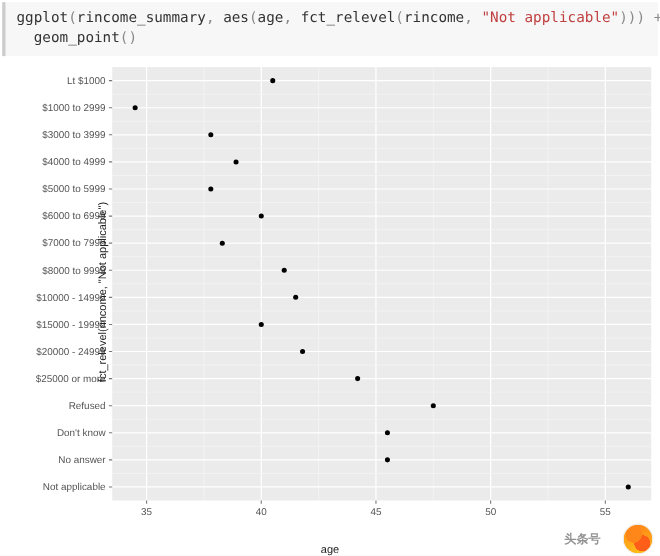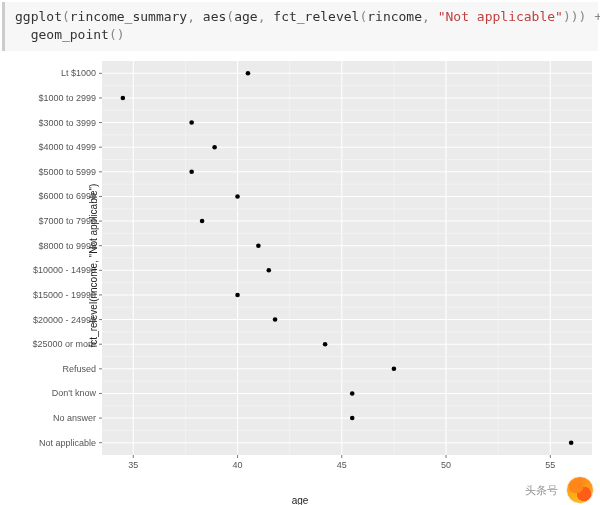--- a/index.html
+++ b/index.html
@@ -73,21 +73,21 @@
     width: 26px; height: 26px;
     border-radius: 50%;
     background:
       radial-gradient(circle at 35% 35%, #ff7a00 0 30%, transparent 31%),
       radial-gradient(circle at 65% 65%, #ff4d00 0 30%, transparent 31%),
       conic-gradient(#ff7a00, #ffb400, #ff7a00);
     border: 1px solid #eee;
   }
   .watermark .cx-text  { font-size: 11px; color: #888; line-height: 1; }
   .watermark .cx-sub   { font-size: 6px;  color: #bbb; line-height: 1; letter-spacing: .5px;}
-  .watermark .toutiao  { font-size: 11px; color: #888; margin-right: 4px; }
+  .watermark .toutiao  { font-size: 11px; color: #888; margin-right: 16px; font-weight: bold; }
 
   
   .y-title-host {
     position: absolute;
     top: 0; bottom: 30px;
     left: 10px;
     display: flex;
     align-items: center;
   }
   .y-title-host > span {

